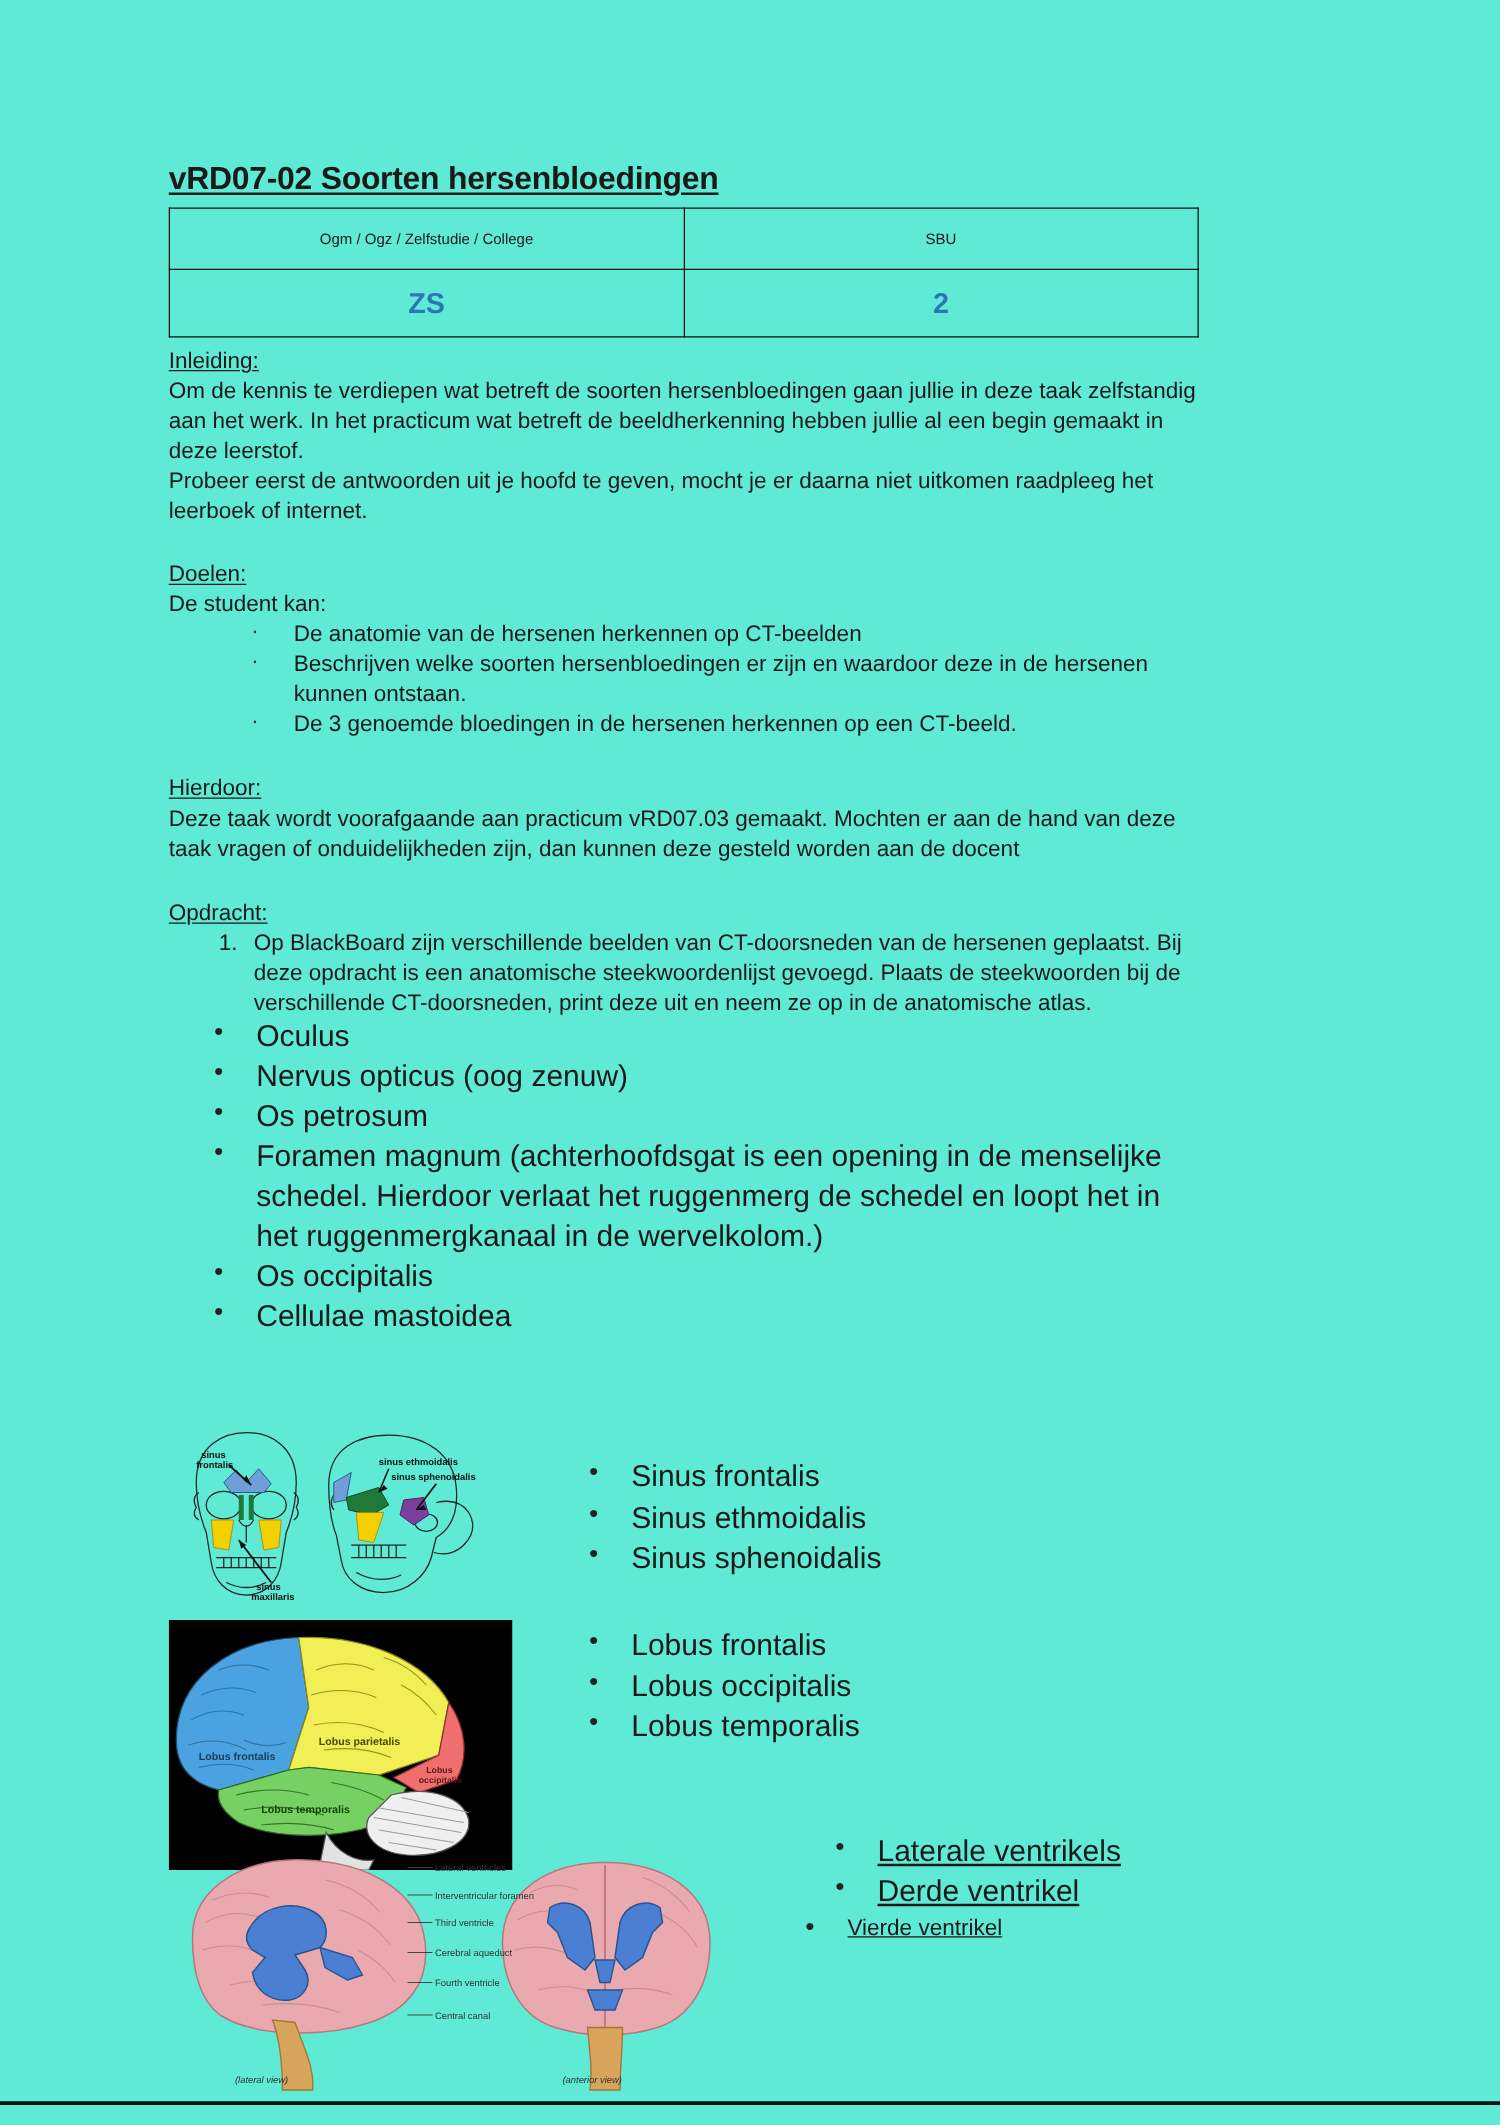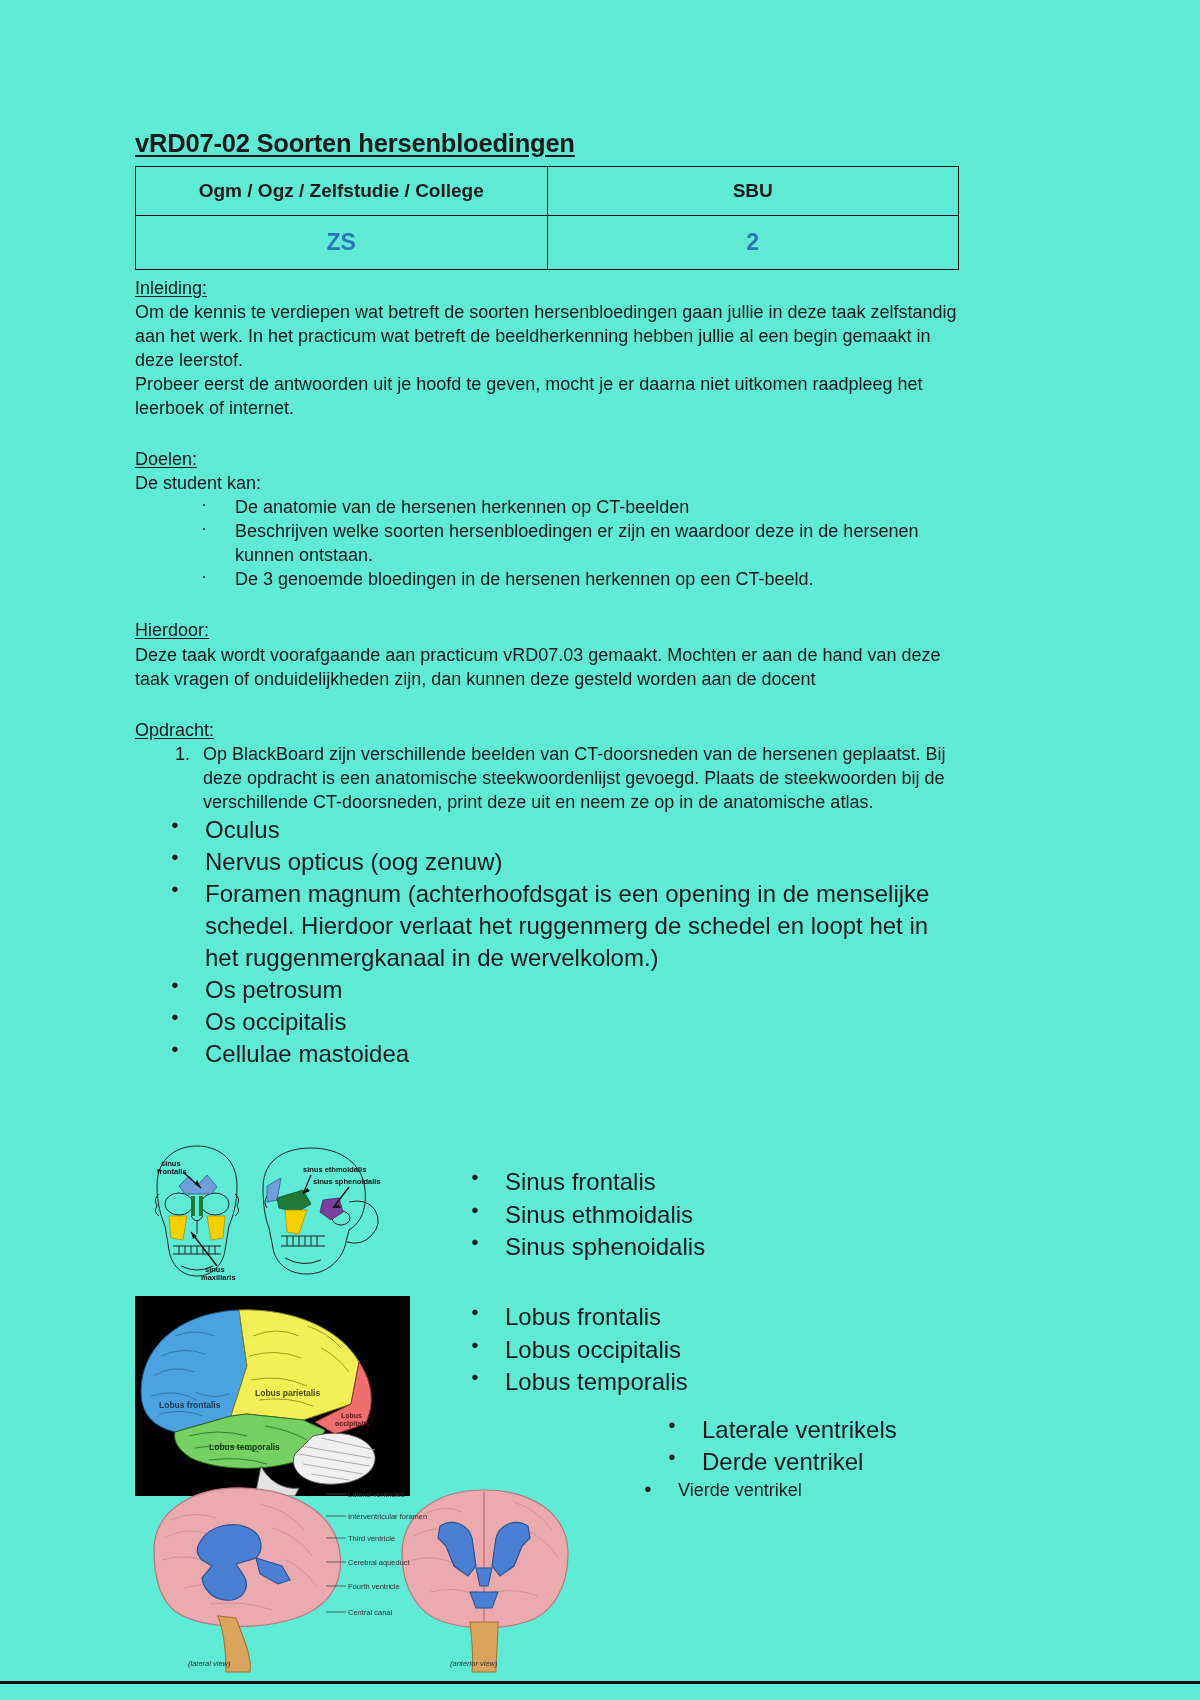--- a/index.html
+++ b/index.html
@@ -32,22 +32,22 @@
   }
   table.meta{
     border-collapse:collapse;
     width:824px;
     table-layout:fixed;
     margin-top:2px;
   }
   table.meta td{
     border:1.6px solid #111;
     text-align:center;
-    font-size:19px;
-    font-weight:bold;
+    font-size:12px;
+    font-weight:normal;
     padding:13px 4px;
     height:22px;
   }
   table.meta td.val{
     color:#2e75b6;
     font-size:23px;
     font-weight:bold;
   }
   .sec-head{
     font-size:18px;
@@ -126,21 +126,21 @@
   .side-list-sinus{
     position:absolute;
     left:300px;top:1038px;
   }
   .side-list-lobus{
     position:absolute;
     left:300px;top:1173px;
   }
   .side-list-vent{
     position:absolute;
-    left:505px;top:1286px;
+    left:505px;top:1338px;text-decoration:underline;
   }
   ul.dots.tight li{line-height:1.36;}
   ul.dots.indent2{padding-left:0px;}
   ul.dots.indent2 li{padding-left:62px;}
   ul.dots.indent2 li:before{left:28px;}
   .vent-last{
     font-size:18px;
     line-height:1.335;
     position:relative;
     padding-left:38px;
@@ -206,22 +206,22 @@
 
     <div class="gap"></div>
 
     <div class="sec-head">Opdracht:</div>
     <ol class="numlist">
       <li>Op BlackBoard zijn verschillende beelden van CT-doorsneden van de hersenen geplaatst. Bij deze opdracht is een anatomische steekwoordenlijst gevoegd. Plaats de steekwoorden bij de verschillende CT-doorsneden, print deze uit en neem ze op in de anatomische atlas.</li>
     </ol>
     <ul class="dots">
       <li>Oculus</li>
       <li>Nervus opticus (oog zenuw)</li>
+      <li>Os petrosum</li>
       <li>Foramen magnum (achterhoofdsgat is een opening in de menselijke schedel. Hierdoor verlaat het ruggenmerg de schedel en loopt het in het ruggenmergkanaal in de wervelkolom.)</li>
-      <li>Os petrosum</li>
       <li>Os occipitalis</li>
       <li>Cellulae mastoidea</li>
     </ul>
 
     
     <div class="fig-sinus">
       <svg width="278" height="150" viewBox="0 0 278 150">
 
         <g fill="none" stroke="#222" stroke-width="1">
           <path d="M22 44 C22 14 44 4 62 4 C80 4 102 14 102 44 C102 62 98 74 94 84 L90 108 C88 122 78 134 62 134 C46 134 36 122 34 108 L30 84 C26 74 22 62 22 44 Z"></path>

